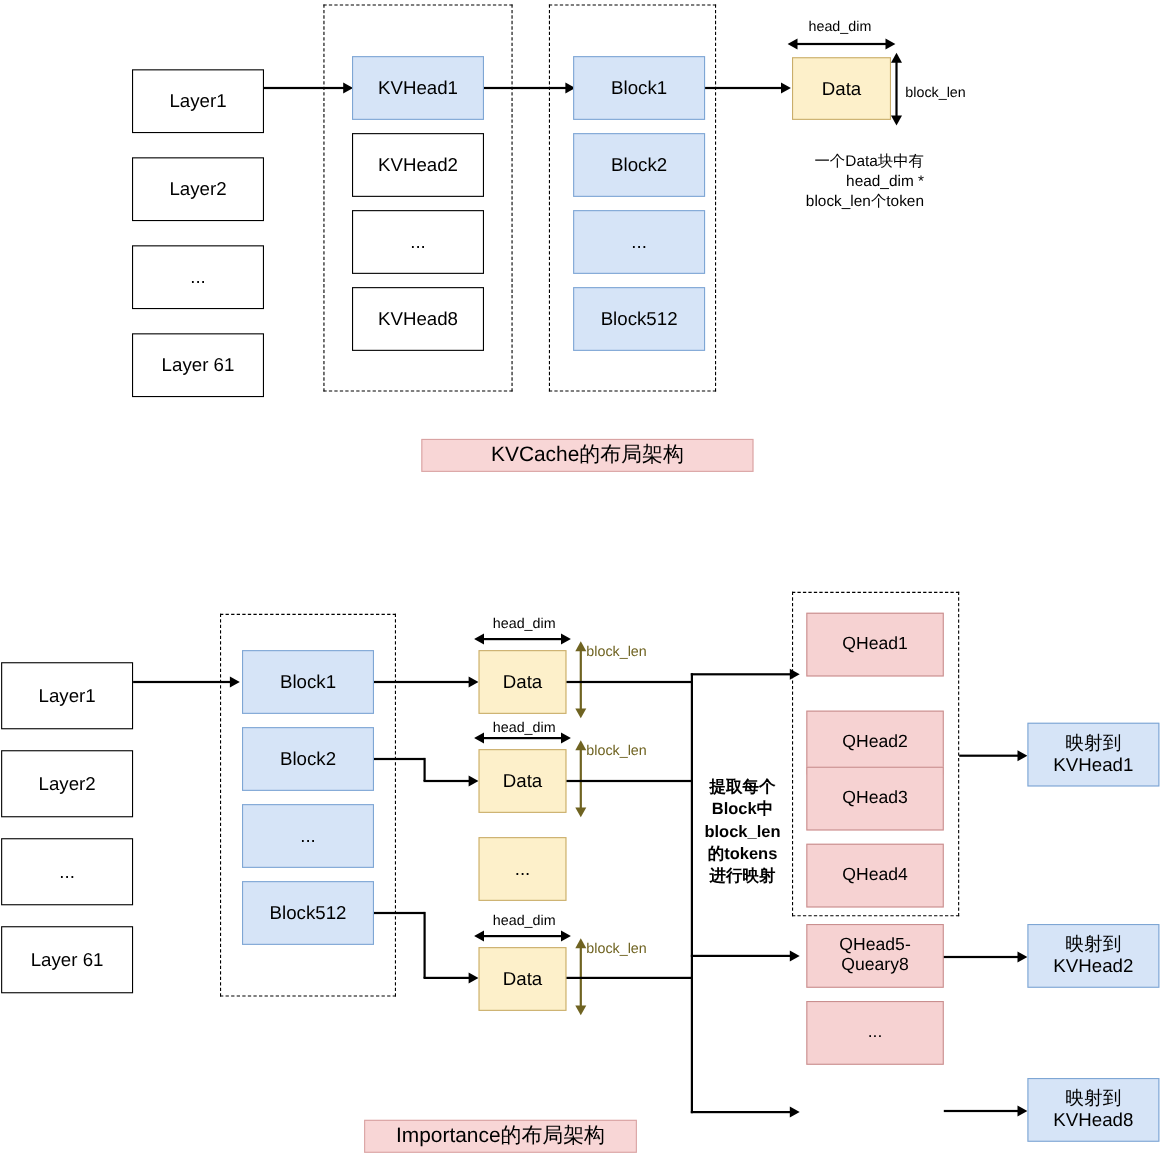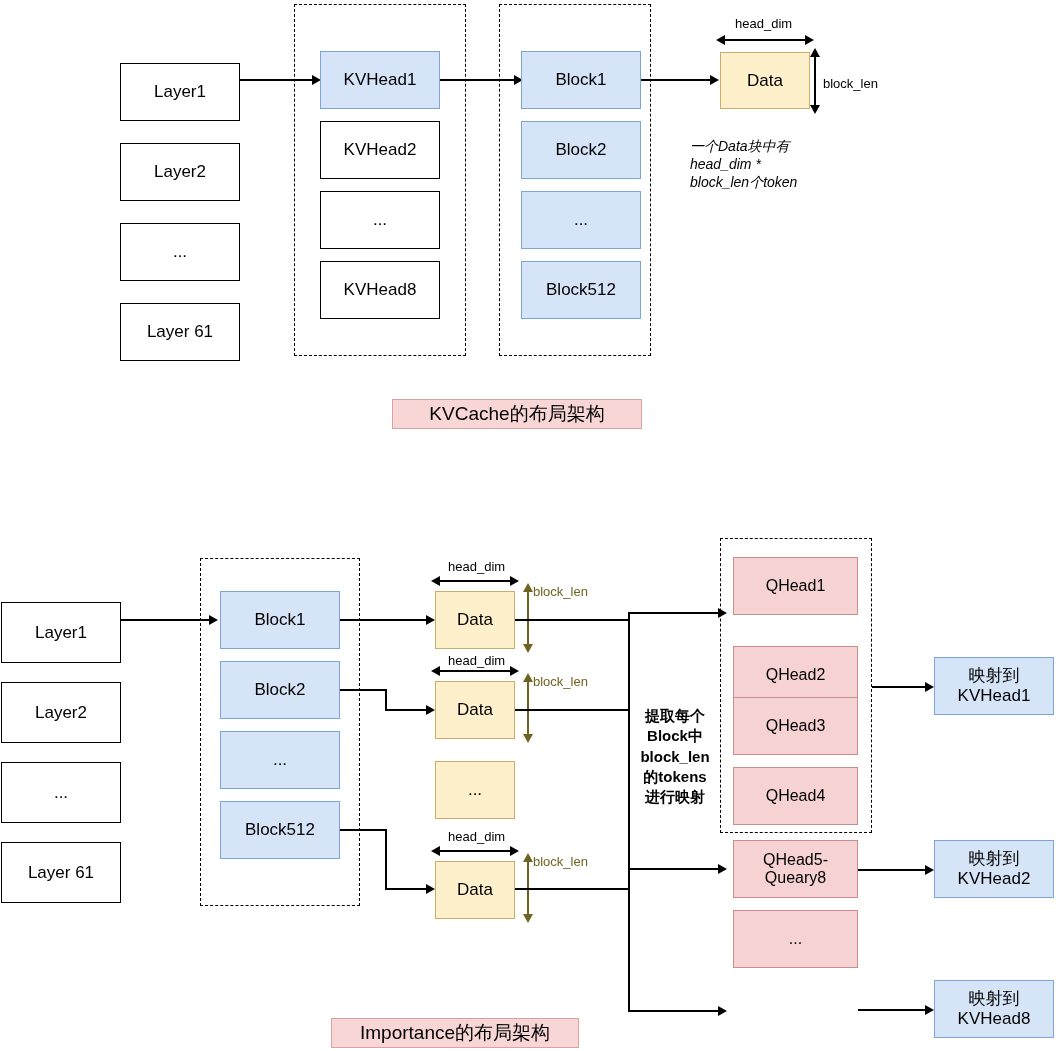--- a/index.html
+++ b/index.html
@@ -29,21 +29,21 @@
       border-bottom:5px solid transparent;border-right:9px solid #000;}
   .ah-u{position:absolute;width:0;height:0;border-left:5px solid transparent;
       border-right:5px solid transparent;border-bottom:9px solid #000;}
   .ah-d{position:absolute;width:0;height:0;border-left:5px solid transparent;
       border-right:5px solid transparent;border-top:9px solid #000;}
   .ol-u{border-bottom-color:#6f6321;}
   .ol-d{border-top-color:#6f6321;}
 
   .lbl{position:absolute;font-size:13px;white-space:nowrap;}
   .lbl-olive{color:#6f6321;}
-  .note{position:absolute;font-size:14px;text-align:left;line-height:1.3;white-space:pre-line;font-style:italic;}
+  .note{position:absolute;font-size:14px;text-align:right;line-height:1.3;white-space:pre-line;}
   .midnote{position:absolute;font-size:15px;font-weight:bold;text-align:center;
            line-height:1.35;white-space:pre-line;}
 </style>
 </head>
 <body>
 
 <div class="stage">
 
   <div class="box white" style="left:120px;top:51px;width:120px;height:58px;">
     <span>Layer1</span>
@@ -108,21 +108,21 @@
 
   <div class="lbl" style="left:823px;top:76px;">block_len</div>
   <div class="ln vl" style="left:814px;top:54px;width:1.6px;height:54px;"></div>
   <div class="ah-u" style="left:810px;top:48px;"></div>
   <div class="ah-d" style="left:810px;top:105px;"></div>
 
   <div class="note" style="left:690px;top:137px;width:150px;">一个Data块中有
 head_dim *
 block_len个token</div>
 
-  <div class="box caption" style="left:392px;top:399px;width:250px;height:30px;text-align:right;">
+  <div class="box caption" style="left:383px;top:399px;width:302px;height:30px;text-align:right;">
     <span>KVCache的布局架构</span>
   </div>
 
   <div class="box white" style="left:1px;top:590px;width:120px;height:61px;">
     <span>Layer1</span>
   </div>
   <div class="box white" style="left:1px;top:670px;width:120px;height:61px;">
     <span>Layer2</span>
   </div>
   <div class="box white" style="left:1px;top:750px;width:120px;height:61px;">

